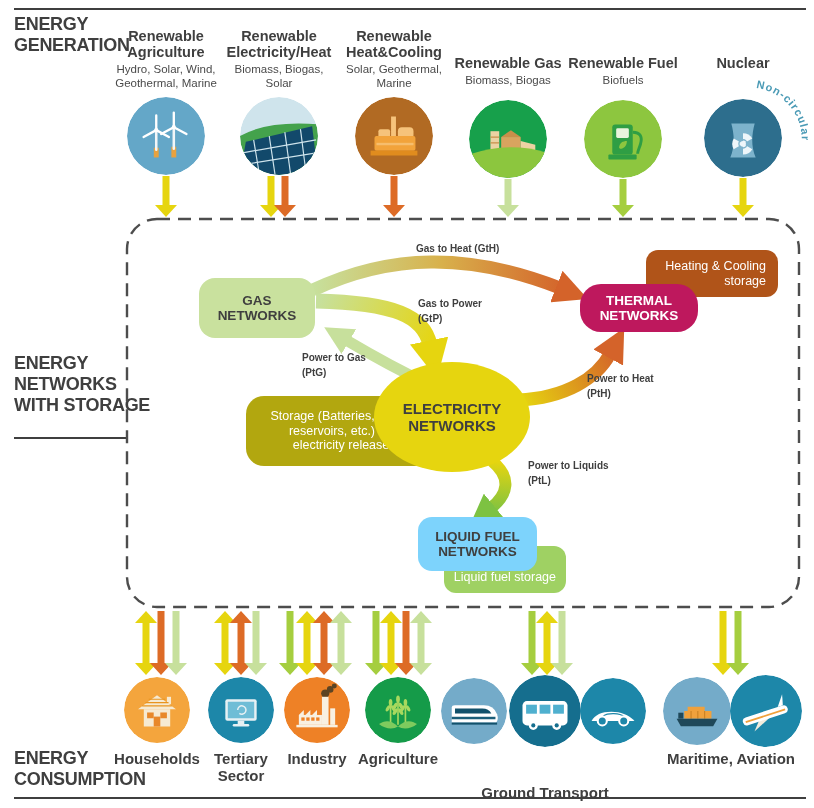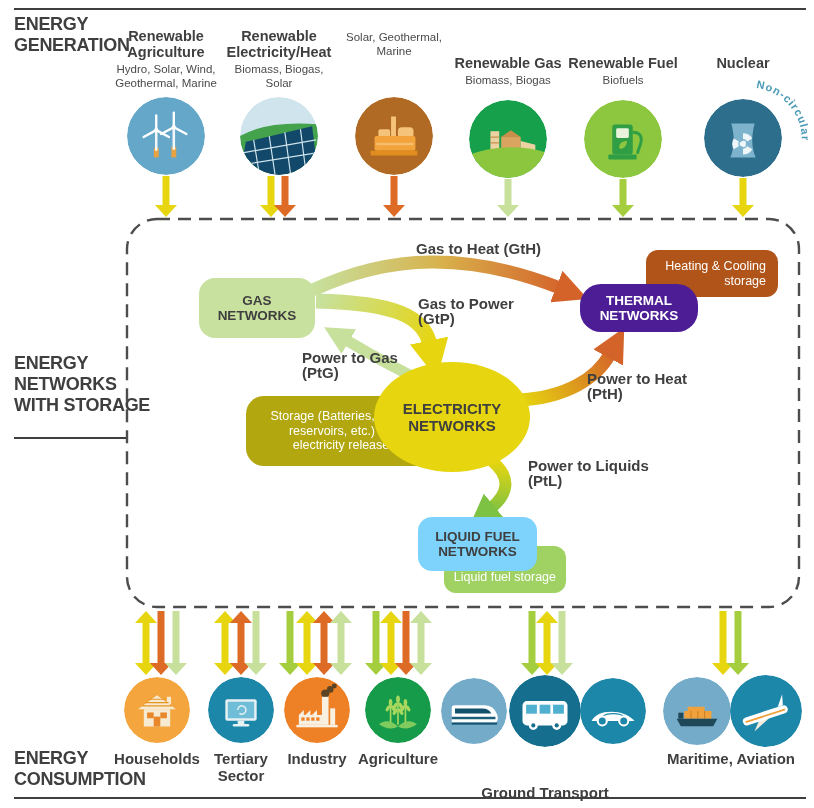--- a/index.html
+++ b/index.html
@@ -20,21 +20,21 @@
   .varrow.both .shaft{top:11px;}
   .varrow .hd{bottom:0;left:50%;transform:translateX(-50%);width:0;height:0;
     border-left:11px solid transparent;border-right:11px solid transparent;border-top:12px solid var(--c);}
   .varrow .hu{top:0;left:50%;transform:translateX(-50%);width:0;height:0;
     border-left:11px solid transparent;border-right:11px solid transparent;border-bottom:12px solid var(--c);}
   
   .netbox{position:absolute;display:flex;align-items:center;justify-content:center;
           font-size:12.5px;line-height:14.5px;}
   .netbox.white{color:#fff;}
   .netname{font-weight:700;font-size:13.5px;line-height:15px;text-align:center;}
-  .flow-label{position:absolute;font-size:15px;font-weight:700;line-height:15px;color:#3f3f3f;}
+  .flow-label{position:absolute;font-size:10px;font-weight:700;line-height:15px;color:#3f3f3f;}
   .cons-label{position:absolute;text-align:center;font-weight:700;font-size:15px;line-height:17px;}
   .overlay{position:absolute;left:0;top:0;z-index:1;}
   .z2{z-index:2;}
 </style>
 </head>
 <body>
 
 <div class="canvas">
 
   <div class="hline" style="left:14px;top:8px;width:792px;"></div>
@@ -57,20 +57,21 @@
 
   <div class="gen-col" style="left:91px;top:28px;width:150px;">
     <div class="gen-title" style="width:100px;">Renewable Agriculture</div>
     <div class="gen-sub" style="width:140px;">Hydro, Solar, Wind, Geothermal, Marine</div>
   </div>
   <div class="gen-col" style="left:204px;top:28px;width:150px;">
     <div class="gen-title" style="width:125px;">Renewable Electricity/Heat</div>
     <div class="gen-sub" style="width:105px;">Biomass, Biogas, Solar</div>
   </div>
   <div class="gen-col" style="left:319px;top:28px;width:150px;">
+    <div class="gen-title" style="width:110px;">Renewable Heat&amp;Cooling</div>
     <div class="gen-sub" style="width:120px;">Solar, Geothermal, Marine</div>
   </div>
   <div class="gen-col" style="left:433px;top:55px;width:150px;">
     <div class="gen-title" style="width:150px;">Renewable Gas</div>
     <div class="gen-sub" style="width:150px;">Biomass, Biogas</div>
   </div>
   <div class="gen-col" style="left:548px;top:55px;width:150px;">
     <div class="gen-title" style="width:150px;">Renewable Fuel</div>
     <div class="gen-sub" style="width:150px;">Biofuels</div>
   </div>
@@ -246,21 +247,21 @@
 
   <div class="netbox z2" style="left:199px;top:278px;width:116px;height:60px;border-radius:16px;background:#c9e19e;">
     <div class="netname">
       <span style="display:block">GAS</span>
       <span style="display:block">NETWORKS</span>
     </div>
   </div>
   <div class="netbox white z2" style="left:646px;top:250px;width:132px;height:47px;border-radius:12px;background:#b05419;justify-content:flex-end;text-align:right;padding-right:0;">
     <span style="width:104px;margin-right:12px;">Heating &amp; Cooling storage</span>
   </div>
-  <div class="netbox white z2" style="left:580px;top:284px;width:118px;height:48px;border-radius:21px;background:#4c1d95;">
+  <div class="netbox white z2" style="left:580px;top:284px;width:118px;height:48px;border-radius:21px;background:#be185d;">
     <div class="netname" style="color:#fff;">
       <span style="display:block">THERMAL</span>
       <span style="display:block">NETWORKS</span>
     </div>
   </div>
   <div class="netbox white z2" style="left:246px;top:396px;width:190px;height:70px;border-radius:18px;background:#b2a70f;">
     <span style="width:150px;text-align:center;">Storage (Batteries, Hydro reservoirs, etc.) for electricity release</span>
   </div>
   <div class="netbox z2" style="left:374px;top:362px;width:156px;height:110px;border-radius:50%;background:#e6d50f;">
     <div class="netname" style="font-size:15px;line-height:17px;">

